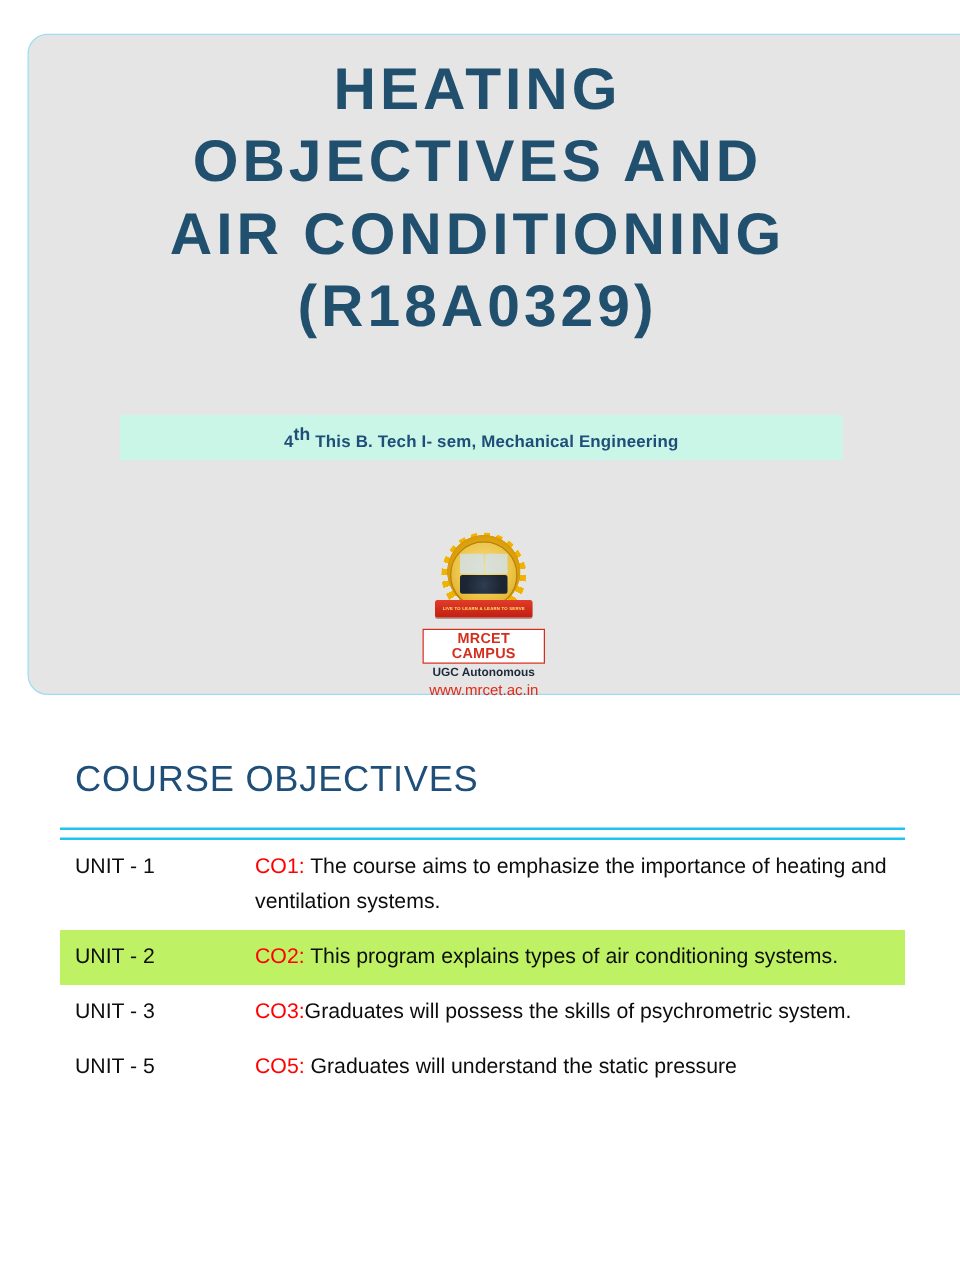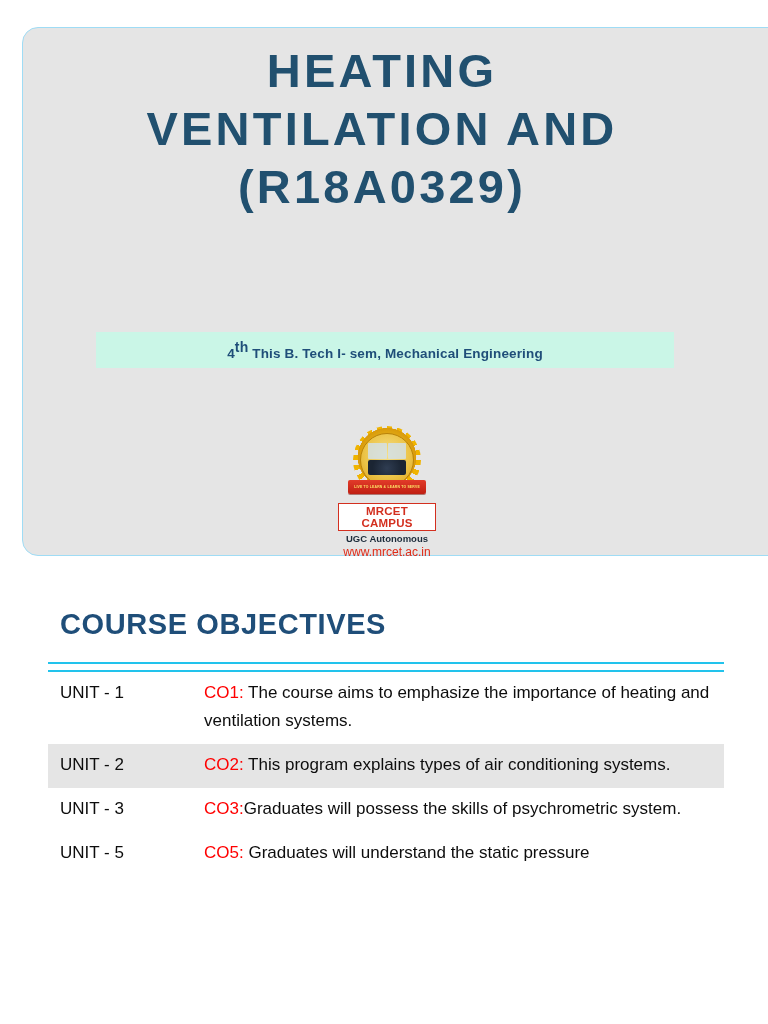--- a/index.html
+++ b/index.html
@@ -182,21 +182,21 @@
     color: #e02b18;
     font-size: 12px;
   }
 
   
   .section-heading {
     position: absolute;
     left: 60px;
     top: 608px;
     color: #1f4e79;
-    font-weight: bold;
+    font-weight: normal;
     font-size: 29px;
     letter-spacing: 0.6px;
   }
 
   .table-wrap {
     position: absolute;
     left: 48px;
     top: 662px;
     width: 676px;
   }
@@ -218,33 +218,34 @@
     font-size: 17px;
     line-height: 28px;
     color: #0d0d0d;
   }
   .obj-table td.unit {
     width: 144px;
     padding-left: 12px;
     white-space: nowrap;
   }
   .obj-table td.desc { padding-right: 6px; }
-  tr.shaded td { background: #e5e5e5; }
+  tr.shaded td { background: #bef264; }
   tr.bold td { font-weight: normal; }
   .co-tag { color: #ff0000; }
   .tall-pad { display: block; height: 46px; }
 </style>
 </head>
 <body>
 
 <div class="title-card">
 
   <div class="course-title">
     <span class="line">HEATING</span>
-    <span class="line">VENTILATION AND</span>
+    <span class="line">OBJECTIVES AND</span>
+    <span class="line">AIR CONDITIONING</span>
     <span class="line">(R18A0329)</span>
   </div>
 
   <div class="subtitle-band">
     <div class="subtitle-text"><span>4</span><sup>th</sup><span> This B. Tech I- sem, Mechanical Engineering</span></div>
   </div>
 
   <div class="logo-wrap">
     <div class="emblem">
       <div class="gear"></div>

